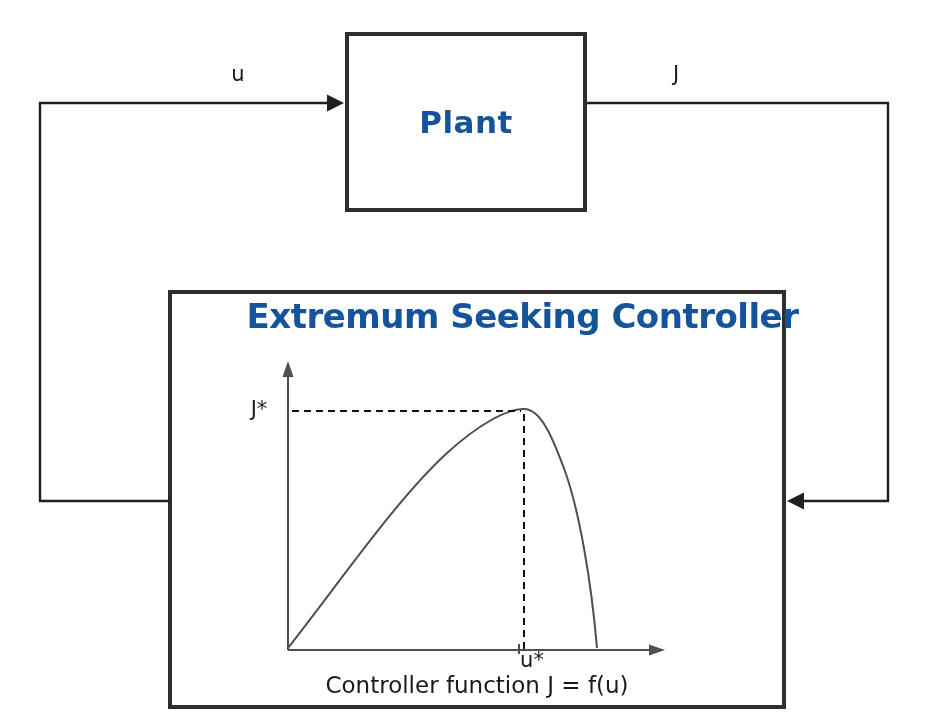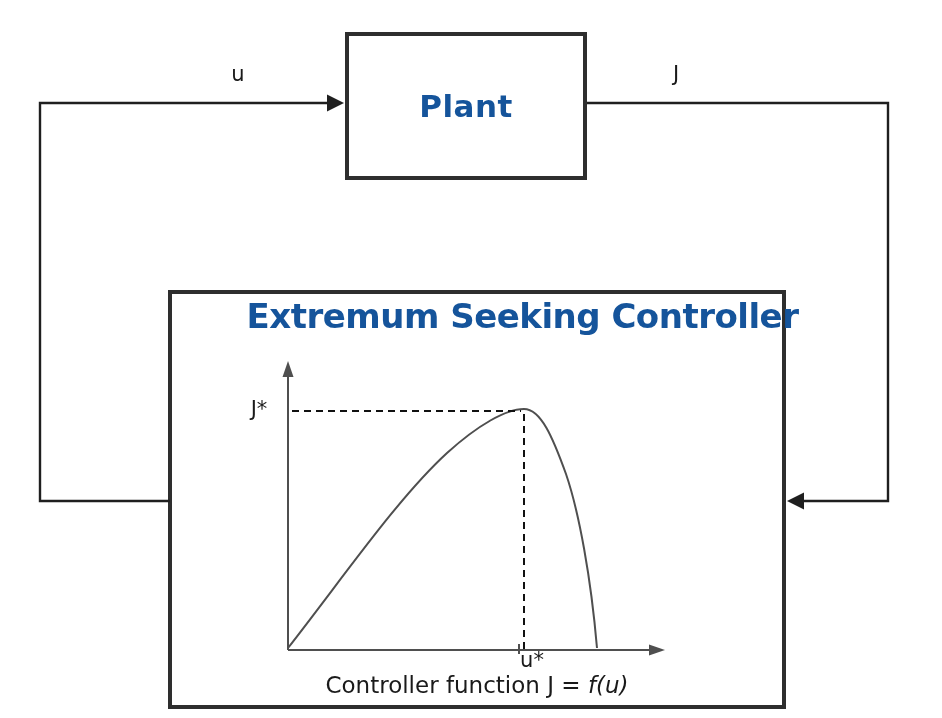--- a/index.html
+++ b/index.html
@@ -24,21 +24,21 @@
   }
   .block {
     position: absolute;
     box-sizing: border-box;
     background: #ffffff;
     border: 4px solid #2e2e2e;
     z-index: 2;
   }
   #plant-block {
     left: 345px; top: 32px;
-    width: 242px; height: 148px;
+    width: 242px; height: 180px;
     display: flex; align-items: center; justify-content: center;
   }
   .plant-label {
     color: #15549b;
     font-size: 31px;
     font-weight: bold;
     letter-spacing: 0.5px;
   }
   #controller-block {
     left: 168px; top: 290px;
@@ -69,21 +69,20 @@
   .plot-caption {
     position: absolute;
     left: 168px; top: 672px;
     width: 618px;
     text-align: center;
     color: #1a1a1a;
     font-size: 23px;
     z-index: 4;
   }
   .caption-math {
-    font-style: italic;
     margin-left: 0.32em;
   }
 </style>
 </head>
 <body>
 
 <div id="canvas">
 
   <div class="block" id="plant-block">
     <span class="plant-label">Plant</span>

